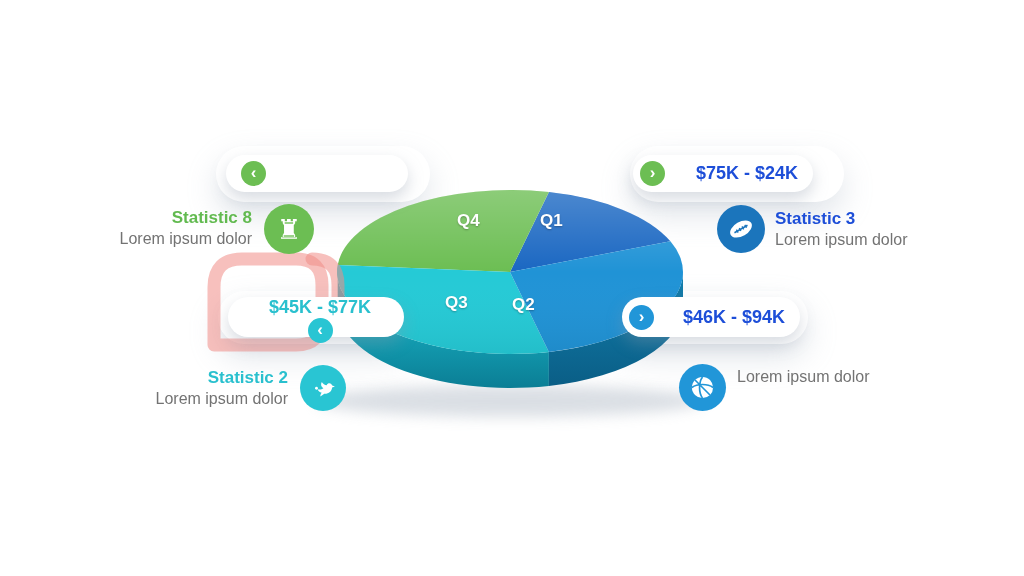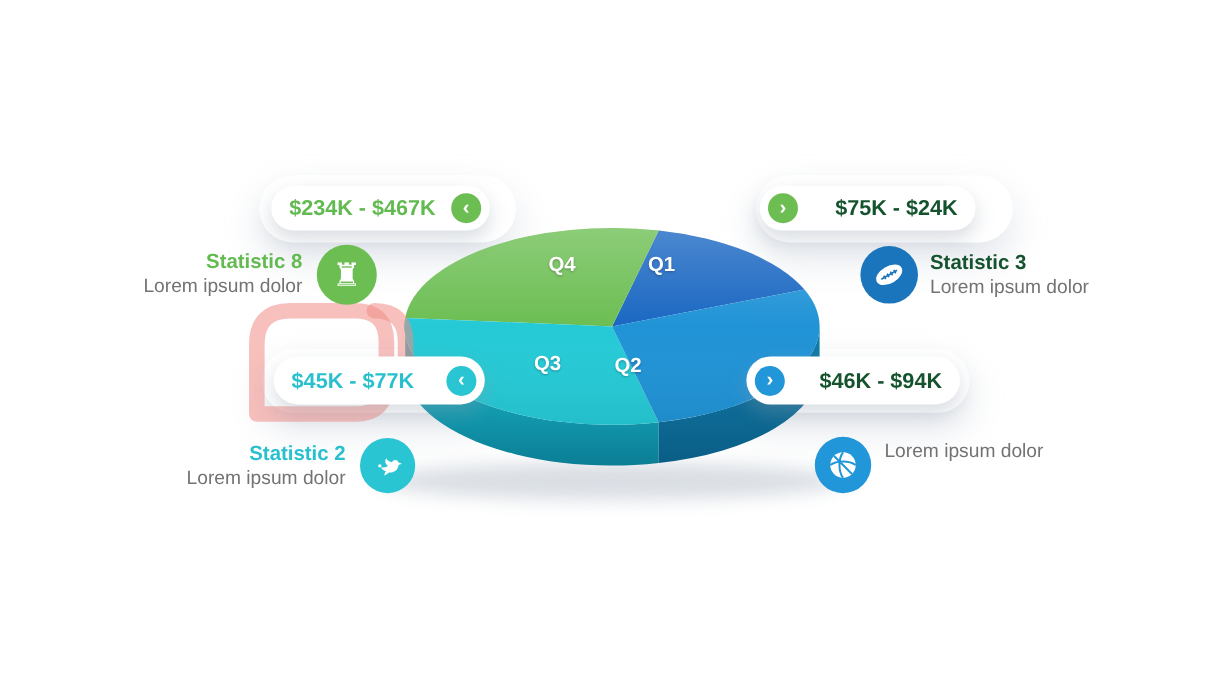--- a/index.html
+++ b/index.html
@@ -37,35 +37,35 @@
   
   .pill{
     position:absolute;z-index:4;background:#ffffff;border-radius:21px;
     display:flex;align-items:center;justify-content:space-between;
     box-shadow:0 7px 16px rgba(140,152,168,0.35);
     padding:0 7px;box-sizing:border-box;
   }
   .pill .money{font-size:18px;font-weight:bold;white-space:nowrap;}
   .pill.tl{left:226px;top:155px;width:182px;height:37px;padding-left:15px;}
   .pill.tr{left:633px;top:155px;width:180px;height:37px;padding-right:15px;}
-  .pill.bl{left:228px;top:297px;width:176px;height:40px;padding-left:15px;}
+  .pill.bl{left:228px;top:297px;width:176px;height:40px;padding-left:15px;flex-direction:column;}
   .pill.br{left:622px;top:297px;width:178px;height:40px;padding-right:15px;}
   .chev{
     width:25px;height:25px;border-radius:50%;flex:0 0 25px;
     display:flex;align-items:center;justify-content:center;
     color:#fff;font-size:17px;font-weight:bold;line-height:25px;
   }
   .chev span{position:relative;top:-1px;}
   .green-bg{background:#6CBE53;}
   .cyan-bg{background:#29C5D3;}
   .blue-bg{background:#2196D8;}
   .navy-bg{background:#1B75BC;}
   .green-tx{color:#62BA50;}
   .cyan-tx{color:#29C0CE;}
-  .navy-tx{color:#14532d;}
+  .navy-tx{color:#1d4ed8;}
 
   
   .stat-text{position:absolute;z-index:4;line-height:21px;}
   .stat-text .title{font-size:17px;font-weight:bold;}
   .stat-text .desc{font-size:16px;color:#737373;}
   .stat-text.right{text-align:right;}
   .stat1-text{left:95px;top:207px;width:157px;}
   .stat2-text{left:138px;top:367px;width:150px;}
   .stat3-text{left:775px;top:208px;width:170px;}
   .stat4-text{left:737px;top:366px;width:170px;}
@@ -135,21 +135,20 @@
       <circle cx="86" cy="66" r="7"></circle>
     </g>
   </svg>
 
   <div class="backdrop tl"></div>
   <div class="backdrop tr"></div>
   <div class="backdrop bl"></div>
   <div class="backdrop br"></div>
 
   <div class="pill tl">
-    <span class="money green-tx">$234K - $467K</span>
     <span class="chev green-bg">
         <span>‹</span>
       </span>
   </div>
   <div class="pill tr">
     <span class="chev green-bg">
         <span>›</span>
       </span>
     <span class="money navy-tx">$75K - $24K</span>
   </div>

